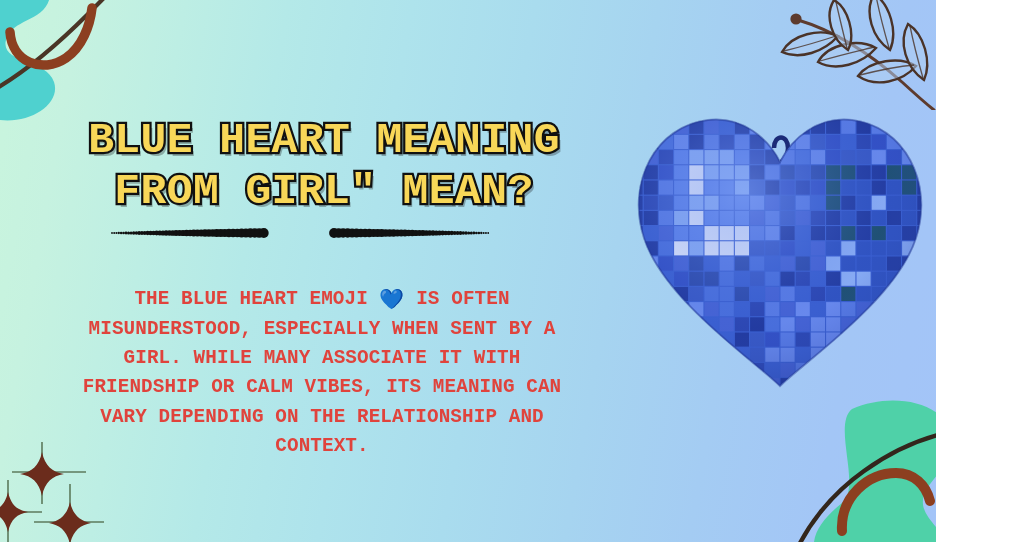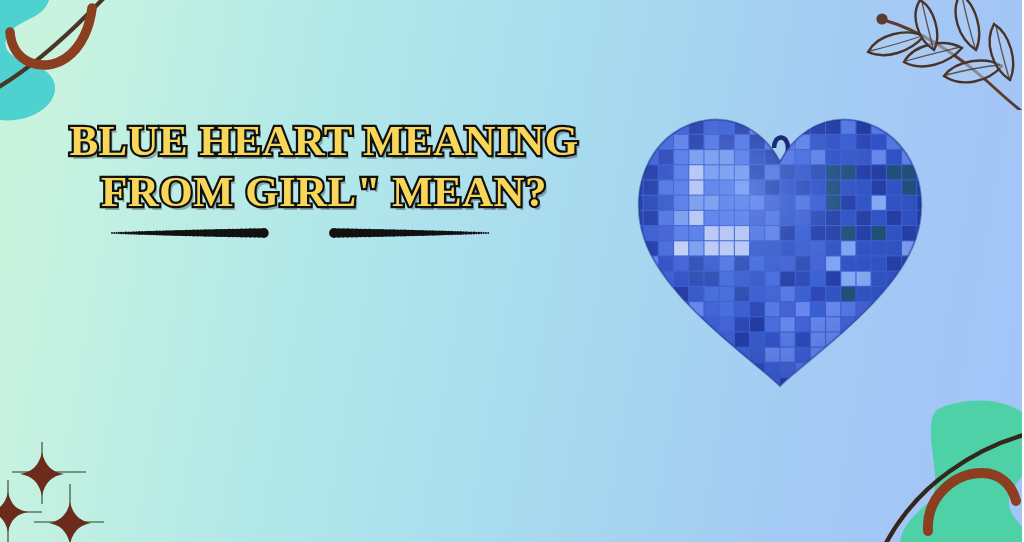--- a/index.html
+++ b/index.html
@@ -2,24 +2,24 @@
 <html><head>
 <meta charset="utf-8">
 <style>
   html, body {
     margin: 0;
     padding: 0;
     background: #ffffff;
   }
   #canvas {
     position: relative;
-    width: 1022px;
+    width: 936px;
     height: 542px;
     overflow: hidden;
-    font-family: Liberation Serif, serif;
+    font-family: Liberation Mono, monospace;
     background: linear-gradient(100deg,
         #c9f5dd 0%,
         #c6f2e0 8%,
         #bdeee4 18%,
         #b4e9e8 28%,
         #aee3ec 40%,
         #a9dcee 52%,
         #a6d4f0 64%,
         #a4ccf3 76%,
         #a3c6f6 88%,
@@ -255,20 +255,23 @@
           <circle cx="366.4" cy="13" r="1.344444444444445" fill="#111111"></circle>
           <circle cx="368.8666666666666" cy="13" r="1.255555555555556" fill="#111111"></circle>
           <circle cx="371.28" cy="13" r="1.166666666666667" fill="#111111"></circle>
           <circle cx="373.64" cy="13" r="1.077777777777778" fill="#111111"></circle>
           <circle cx="375.94666666666666" cy="13" r="0.9888888888888894" fill="#111111"></circle>
           <circle cx="378.2" cy="13" r="0.9000000000000004" fill="#111111"></circle>
         </g>
     </svg>
   </div>
 
+  <p id="body-text">
+    <span>THE BLUE HEART EMOJI </span><span class="emoji">💙</span><span> IS OFTEN MISUNDERSTOOD, ESPECIALLY WHEN SENT BY A GIRL. WHILE MANY ASSOCIATE IT WITH FRIENDSHIP OR CALM VIBES, ITS MEANING CAN VARY DEPENDING ON THE RELATIONSHIP AND CONTEXT.</span>
+  </p>
 
   <div id="heart-wrap">
     <svg viewBox="0 0 304 292" xmlns="http://www.w3.org/2000/svg">
       <defs>
         <clipPath id="heartClip">
           <path d="M152,282
                    C128,258 36,196 16,134
                    C-2,78 28,22 80,16
                    C114,12 140,34 152,58
                    C164,34 190,12 224,16

